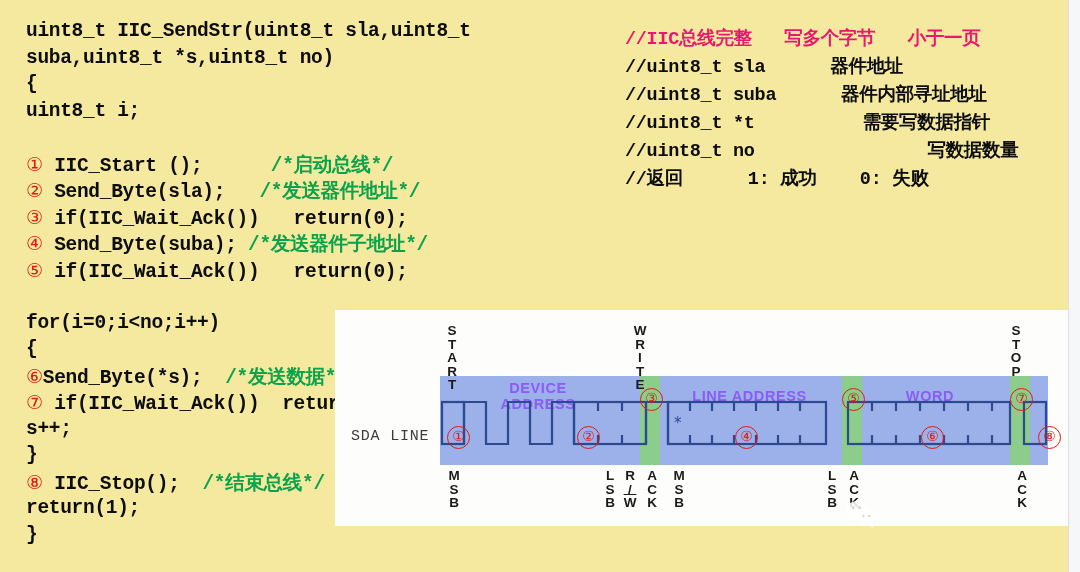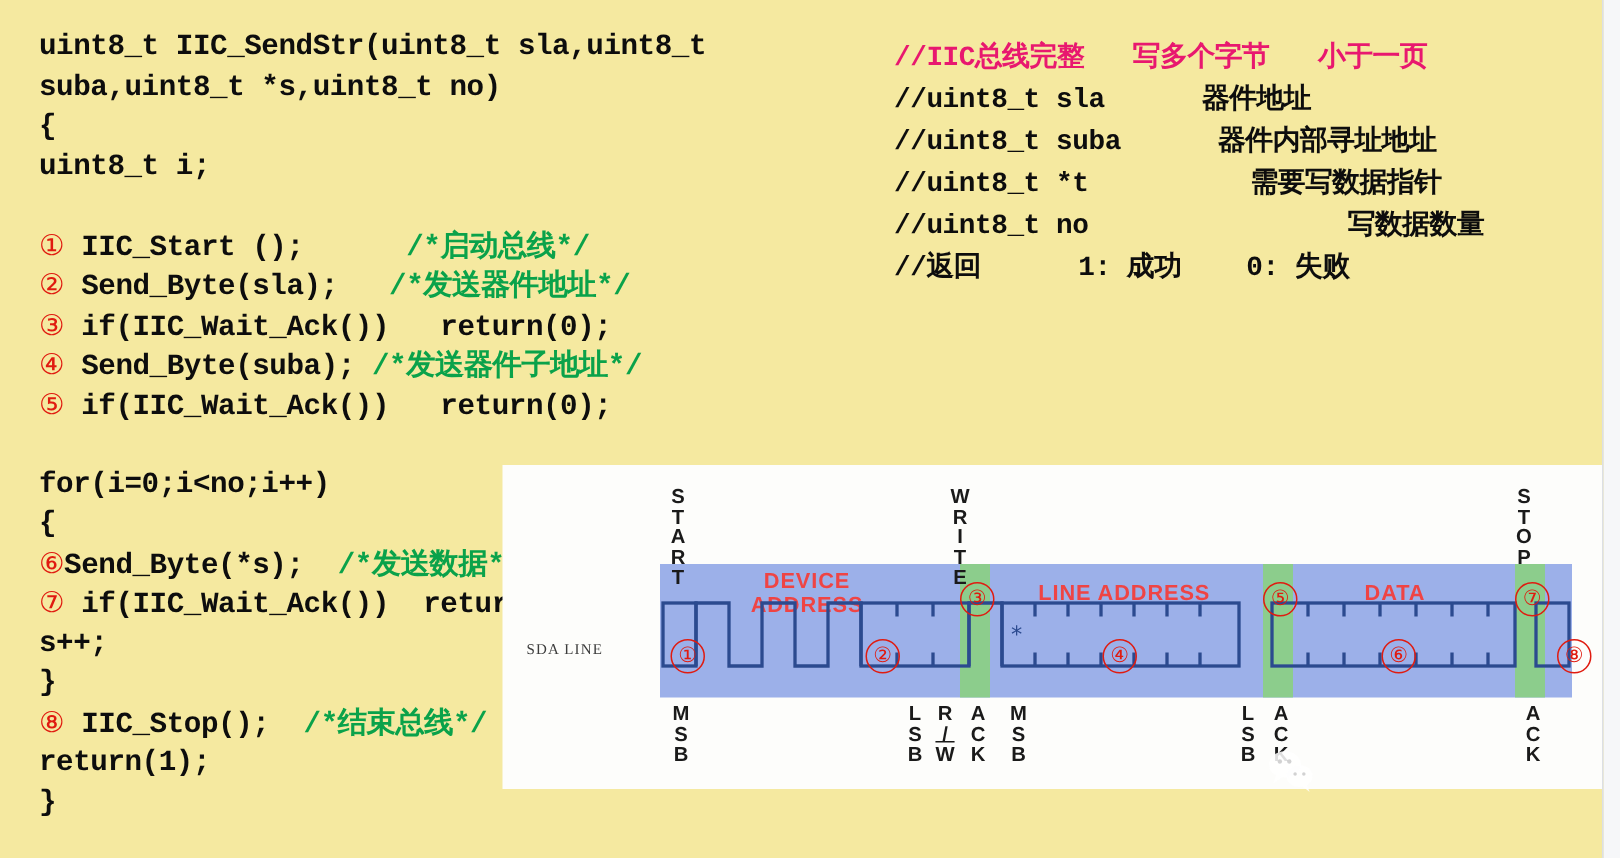--- a/index.html
+++ b/index.html
@@ -47,21 +47,21 @@
     width:470px;
     font-family:"Liberation Mono","DejaVu Sans Mono",monospace;
     font-size:18.5px;
     font-weight:bold;
     line-height:28px;
     color:#0d0d0d;
     white-space:pre;
     letter-spacing:-0.3px;
   }
   .notes .hl{color:#e8186f;}
-  .notes .ln{display:block;height:28px;}
+  .notes .ln{display:block;height:28px;margin-left:29px;}
   .cn{font-family:"DejaVu Sans","Liberation Sans",sans-serif;font-weight:bold;}
 
   
   #diagram{
     position:absolute;
     left:335px; top:310px;
     width:733px; height:216px;
     background:#fdfdfb;
   }
   #band{
@@ -86,30 +86,30 @@
     text-align:center;
     width:14px;
     letter-spacing:0px;
   }
   .vlabel span{display:block;}
   .secname{
     position:absolute;
     font-family:"Liberation Sans",sans-serif;
     font-size:14.5px;
     font-weight:bold;
-    color:#ef4444;
+    color:#8b5cf6;
     letter-spacing:0.6px;
     text-align:center;
     white-space:nowrap;
   }
   .sdalabel{
     position:absolute;
     left:16px; top:118px;
-    font-family:Liberation Serif, serif;
-    font-size:10px;
+    font-family:Liberation Mono, monospace;
+    font-size:15px;
     color:#3c3c3c;
     letter-spacing:0.8px;
   }
   .circ{
     position:absolute;
     width:21px;height:21px;
     border:1.6px solid #e01b10;
     border-radius:50%;
     color:#e01b10;
     font-family:"Liberation Sans",sans-serif;
@@ -173,21 +173,21 @@
         <div class="vlabel" style="left: 674px; top: 14px;">
           <span>S</span>
           <span>T</span>
           <span>O</span>
           <span>P</span>
         </div>
       </div>
     <div id="sections">
         <div class="secname" style="left: 128px; width: 150px; top: 70px;">DEVICE<br>ADDRESS</div>
         <div class="secname" style="left: 322px; width: 185px; top: 78px;">LINE ADDRESS</div>
-        <div class="secname" style="left: 520px; width: 150px; top: 78px;">DATA</div>
+        <div class="secname" style="left: 520px; width: 150px; top: 78px;">WORD</div>
       </div>
     <div id="botlabels">
         <div class="vlabel" style="left: 112px; top: 159px;">
           <span>M</span>
           <span>S</span>
           <span>B</span>
         </div>
         <div class="vlabel" style="left: 268px; top: 159px;">
           <span>L</span>
           <span>S</span>

